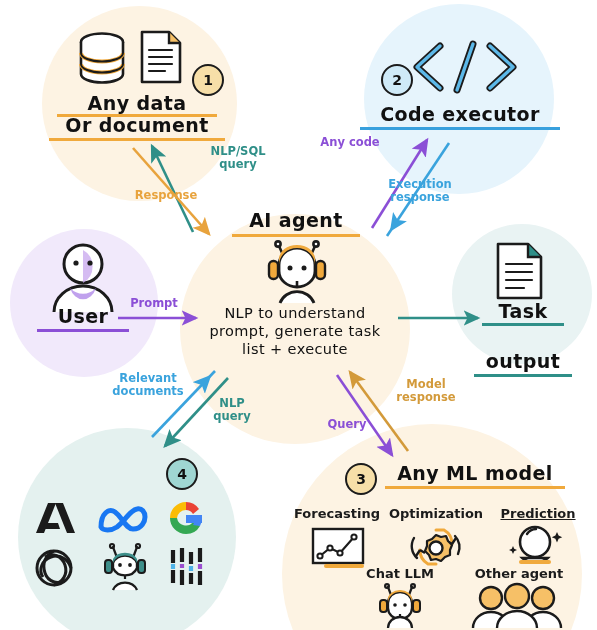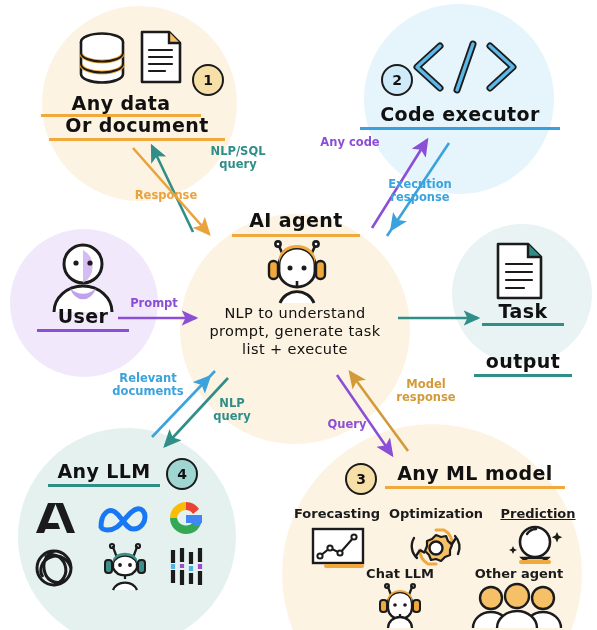--- a/index.html
+++ b/index.html
@@ -124,21 +124,21 @@
         <line x1="11" y1="22" x2="34" y2="22"></line>
           <line x1="11" y1="29" x2="34" y2="29"></line>
         <line x1="11" y1="36" x2="34" y2="36"></line>
           <line x1="11" y1="43" x2="27" y2="43"></line>
       </g>
     </svg>
   </div>
   <div class="badge orange" style="left:192px;top:64px;">
       <span>1</span>
     </div>
-  <div class="node-label ul-orange" style="left:41px;top:92px;width:160px;font-size:19px;padding-bottom:0;">Any data</div>
+  <div class="node-label ul-orange" style="left:57px;top:92px;width:160px;font-size:19px;padding-bottom:0;">Any data</div>
   <div class="node-label ul-orange" style="left:49px;top:114px;width:176px;font-size:19px;padding-bottom:2px;">Or document</div>
 
   <div class="icon-wrap" style="left:410px;top:38px;">
     <svg width="110" height="58" viewBox="0 0 110 58">
       <g fill="none" stroke="#1b1b1b" stroke-width="7" stroke-linecap="round" stroke-linejoin="round">
         <polyline points="30,8 7,29 30,50"></polyline>
         <line x1="63" y1="6" x2="47" y2="52"></line>
         <polyline points="80,8 103,29 80,50"></polyline>
       </g>
       <g fill="none" stroke="#5cb8e8" stroke-width="3.4" stroke-linecap="round" stroke-linejoin="round">
@@ -196,21 +196,20 @@
         <line x1="12" y1="24" x2="38" y2="24"></line>
           <line x1="12" y1="32" x2="38" y2="32"></line>
         <line x1="12" y1="40" x2="38" y2="40"></line>
           <line x1="12" y1="48" x2="30" y2="48"></line>
       </g>
     </svg>
   </div>
   <div class="node-label ul-teal" style="left:482px;top:300px;width:82px;font-size:19px;padding-bottom:1px;">Task</div>
   <div class="node-label ul-teal" style="left:474px;top:322px;width:98px;font-size:19px;padding-bottom:2px;margin-top:28px;">output</div>
 
-  <div class="node-label ul-teal" style="left:48px;top:460px;width:112px;font-size:19px;padding-bottom:2px;">Any LLM</div>
   <div class="badge teal" style="left:166px;top:458px;">
       <span>4</span>
     </div>
 
   <div class="icon-wrap" style="left:33px;top:500px;">
     <svg width="46" height="36" viewBox="0 0 46 36">
       <path d="M3,33 L15,3 L23,3 L11,33 Z" fill="#1b1b1b"></path>
       <path d="M22,3 L30,3 L42,33 L34,33 Z" fill="#1b1b1b"></path>
       <path d="M12,23 L25,23 L27,29 L10,29 Z" fill="#1b1b1b"></path>
     </svg>

